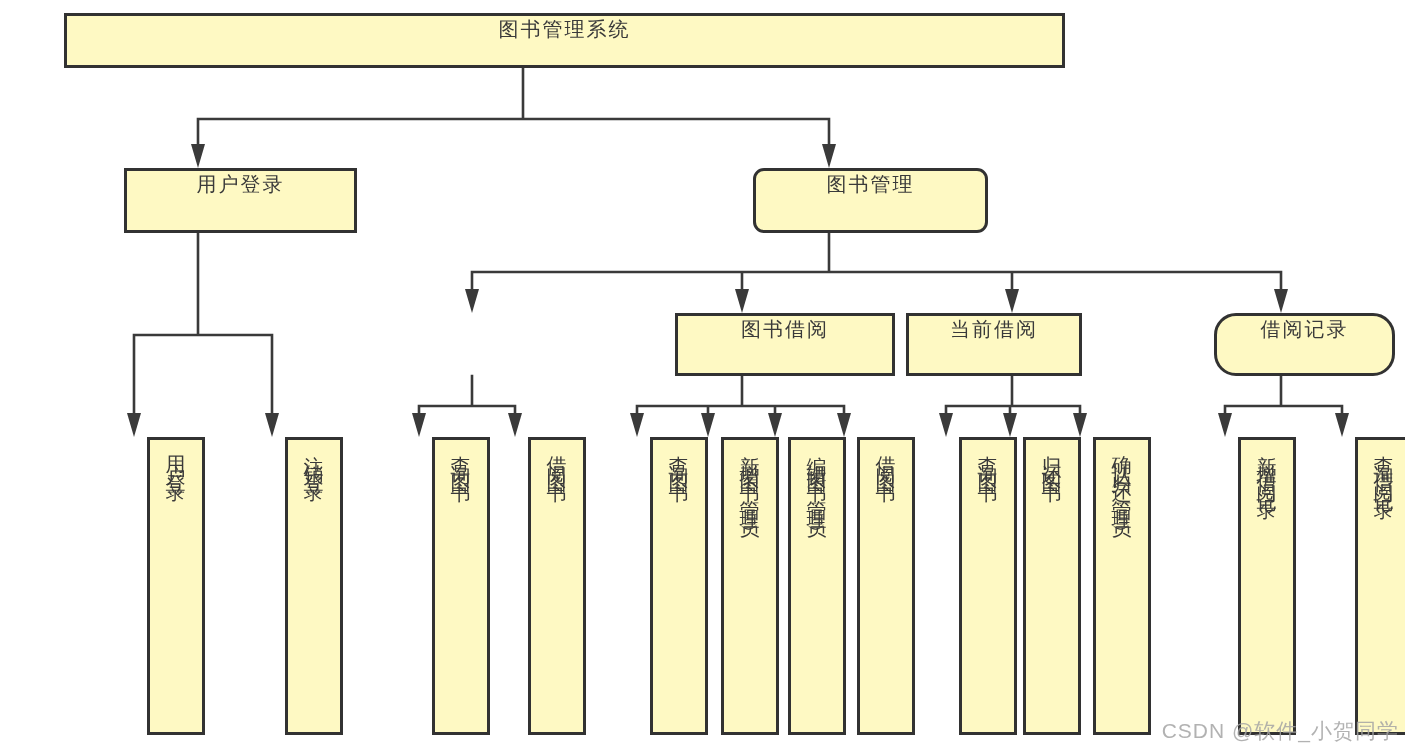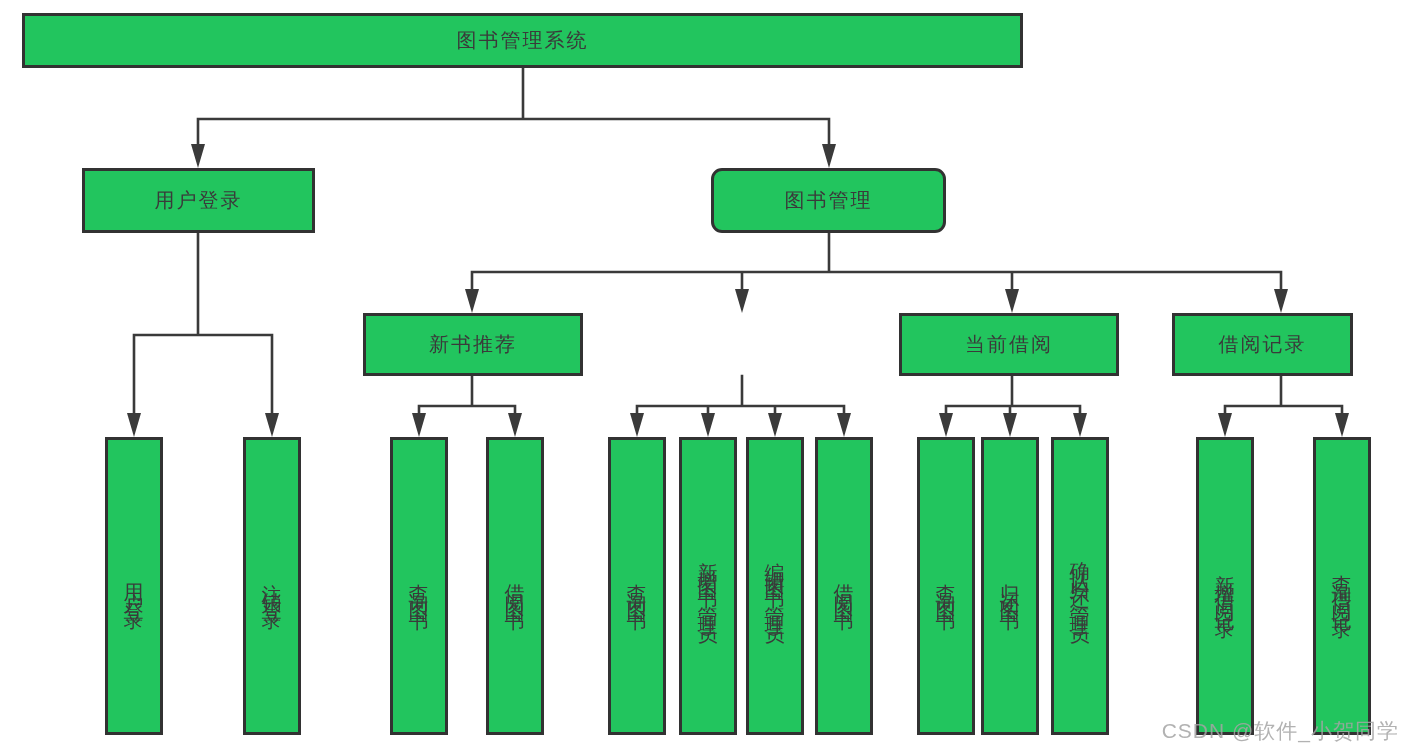--- a/index.html
+++ b/index.html
@@ -20,25 +20,25 @@
     left: 0;
     top: 0;
     width: 1405px;
     height: 747px;
     pointer-events: none;
   }
   .node {
     position: absolute;
     box-sizing: border-box;
     border: 3px solid #323232;
-    background: #22c55e;
+    background: #fef9c3;
     display: flex;
-    align-items: center;
     justify-content: center;
     color: #3a3a3a;
+    margin-left: 42px;
   }
   .node.h {
     font-size: 20px;
     letter-spacing: 2px;
   }
   .node.v {
     width: 58px;
     top: 437px;
     height: 298px;
     font-size: 20px;
@@ -102,27 +102,27 @@
     <span class="lbl">图书管理系统</span>
   </div>
 
   <div class="node h" style="left:82px; top:168px; width:233px; height:65px;">
     <span class="lbl">用户登录</span>
   </div>
   <div class="node h" style="left:711px; top:168px; width:235px; height:65px;border-radius:11px;">
     <span class="lbl">图书管理</span>
   </div>
 
-  <div class="node h" style="left:363px; top:313px; width:220px; height:63px;">
-    <span class="lbl">新书推荐</span>
+  <div class="node h" style="left:633px; top:313px; width:220px; height:63px;">
+    <span class="lbl">图书借阅</span>
   </div>
-  <div class="node h" style="left:899px; top:313px; width:220px; height:63px;">
+  <div class="node h" style="left:864px; top:313px; width:176px; height:63px;">
     <span class="lbl">当前借阅</span>
   </div>
-  <div class="node h" style="left:1172px; top:313px; width:181px; height:63px;">
+  <div class="node h" style="left:1172px; top:313px; width:181px; height:63px;border-radius:22px;">
     <span class="lbl">借阅记录</span>
   </div>
 
   <div class="node v" style="left:105px;">
     <span class="lbl">用户登录</span>
   </div>
   <div class="node v" style="left:243px;">
     <span class="lbl">注销登录</span>
   </div>
 

